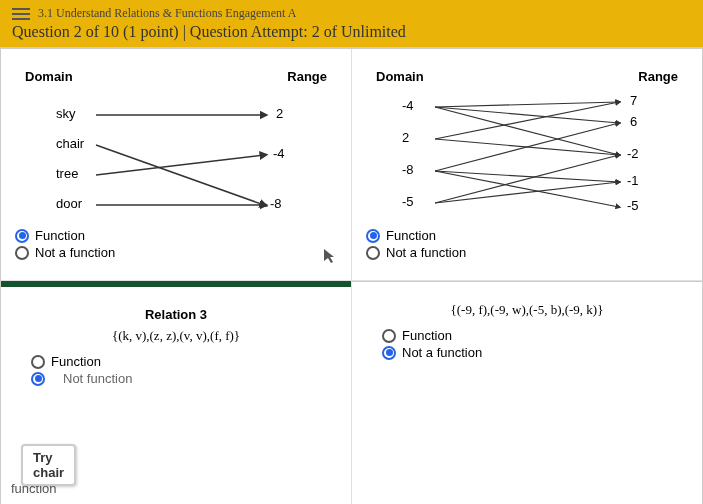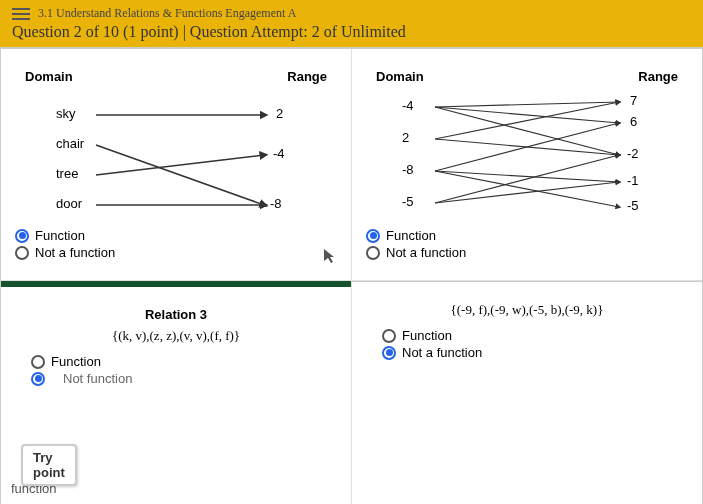--- a/index.html
+++ b/index.html
@@ -261,21 +261,21 @@
         <div class="radio-circle"></div>
         <span>Function</span>
       </label>
       <label class="radio-row">
         <div class="radio-circle selected"></div>
         <span style="color:#666;margin-left:12px;">Not function</span>
       </label>
     </div>
 
     <div style="position:absolute;bottom:16px;left:10px;display:flex;align-items:flex-end;gap:4px;">
-      <div class="try-again-box">Try point</div>
+      <div class="try-again-box">Try chair</div>
       <span style="font-size:13px;color:#555;">function</span>
     </div>
   </div>
 
   <div class="cell cell-bottom" style="border-top: 1px solid #ccc;">
     <div class="relation-set">{(-9, f),(-9, w),(-5, b),(-9, k)}</div>
     <div class="radio-group" style="margin-left:16px;">
       <label class="radio-row">
         <div class="radio-circle"></div>
         <span>Function</span>

